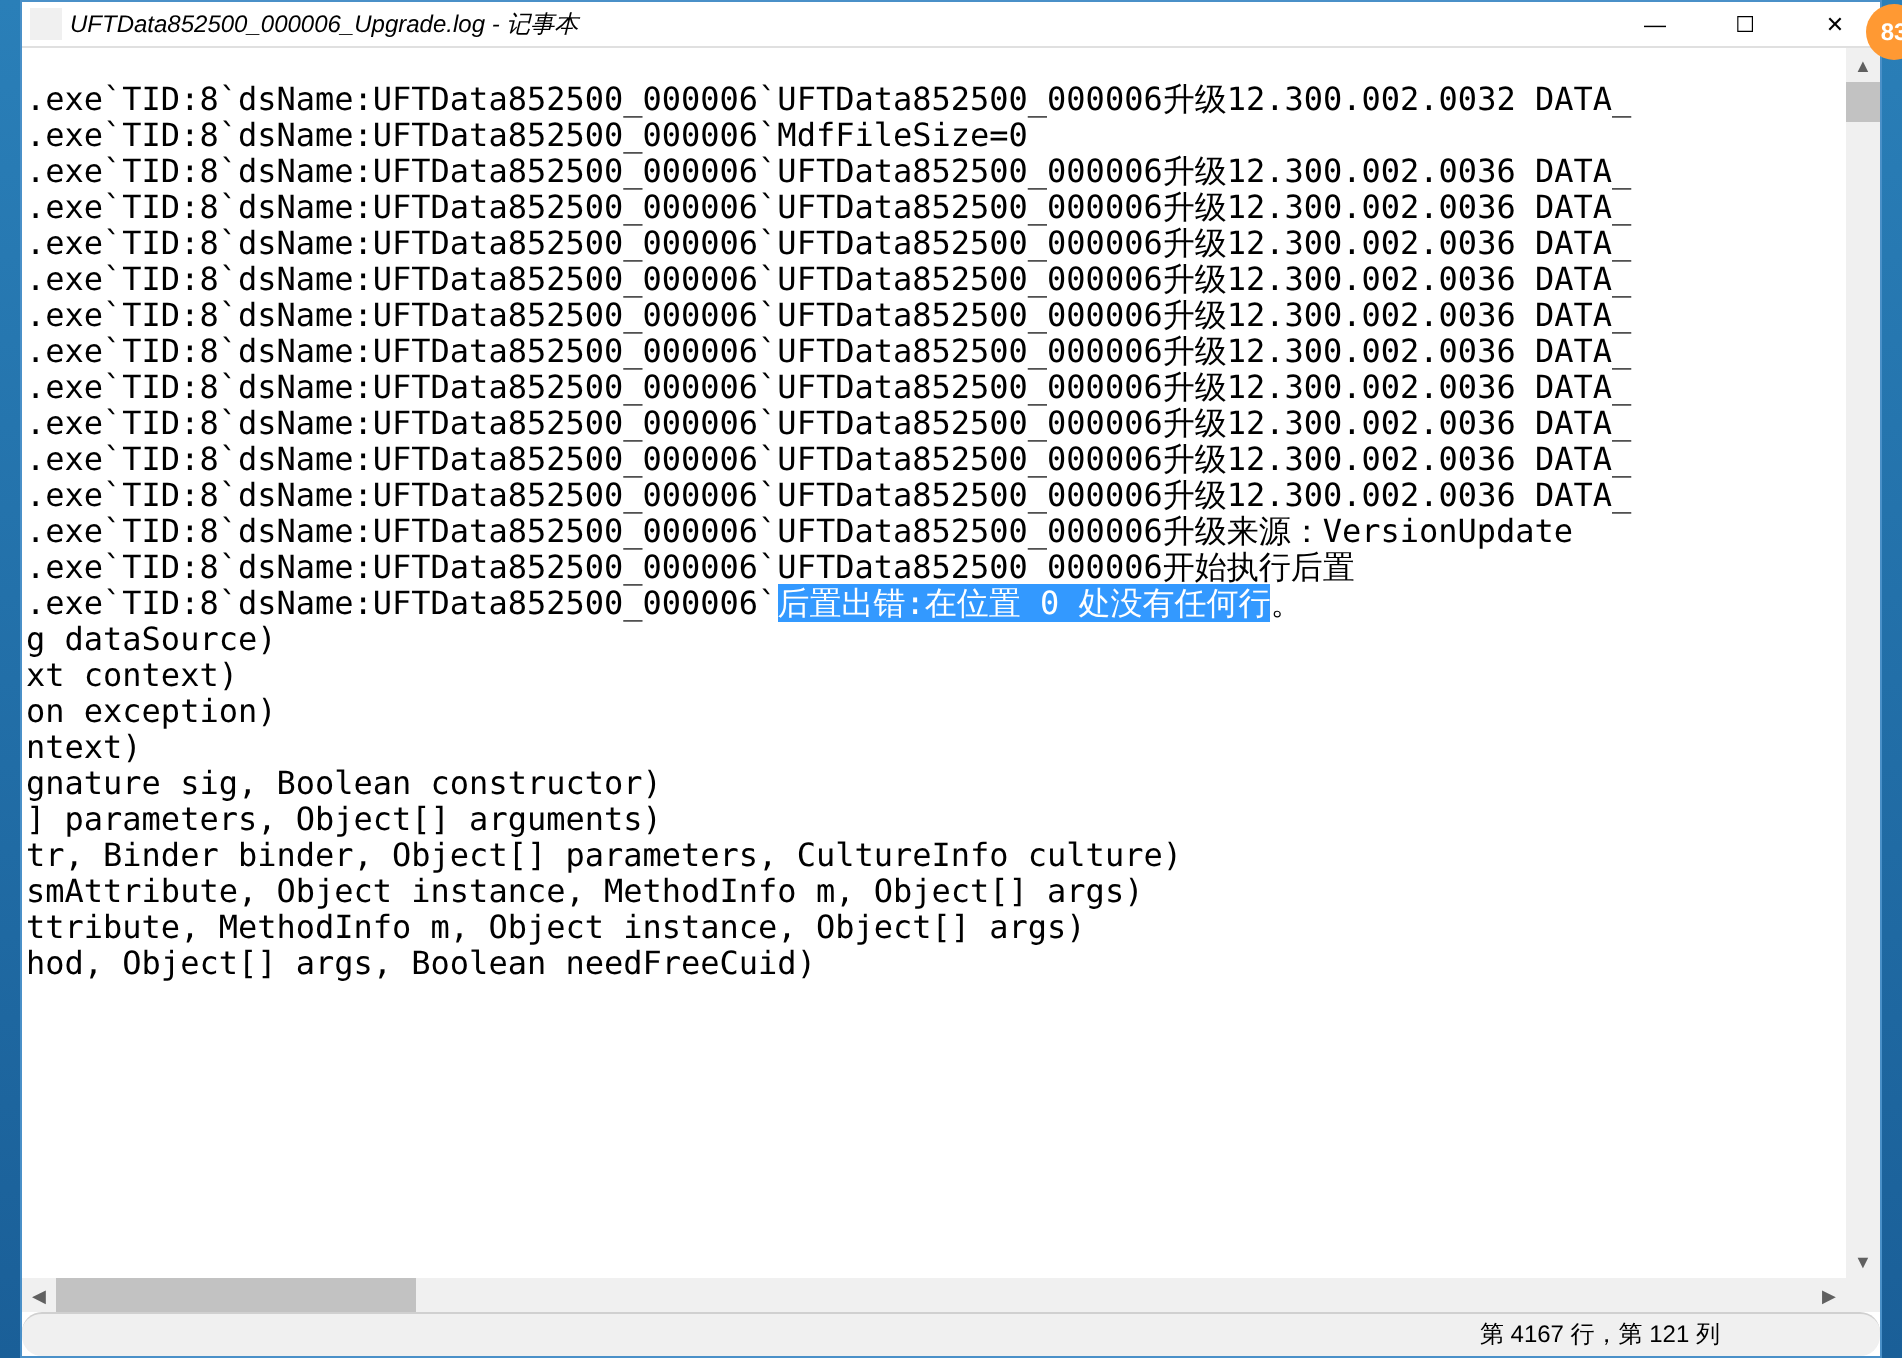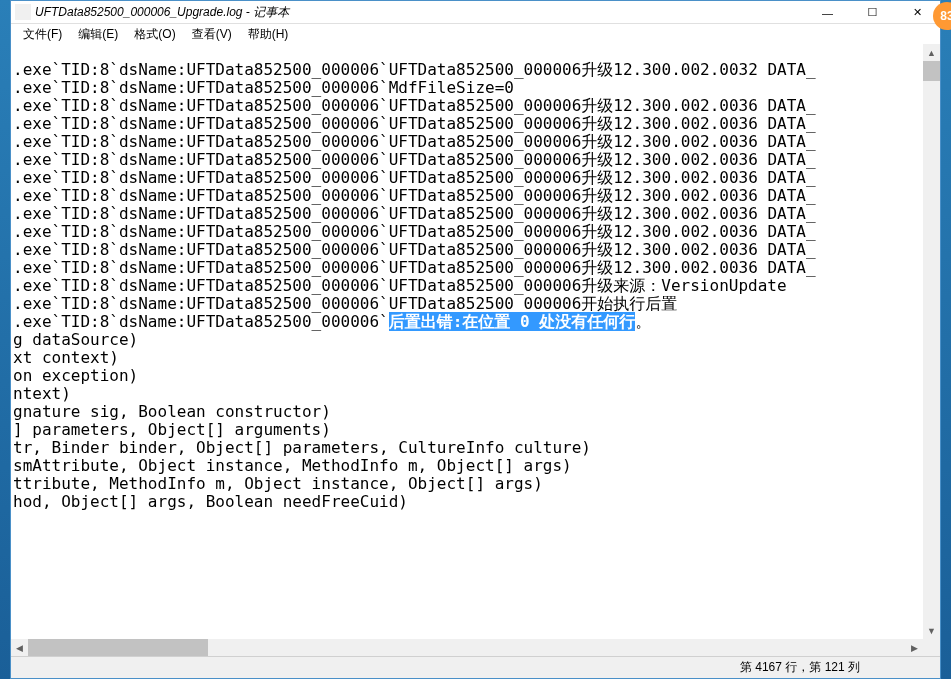--- a/index.html
+++ b/index.html
@@ -101,21 +101,20 @@
       color: #000;
       padding: 1px 2px;
       margin-top: 16px;
     }
     .log-line {
       white-space: pre;
     }
     .highlighted {
       background: #3399ff;
       color: #fff;
-      font-weight: bold;
     }
     .vscroll {
       position: absolute;
       right: 0;
       top: 0;
       width: 17px;
       height: calc(100% - 17px);
       background: #f0f0f0;
     }
     .vscroll-btn {
@@ -190,20 +189,21 @@
     .status-bar {
       height: 22px;
       background: #f0f0f0;
       border-top: 1px solid #d0d0d0;
       display: flex;
       align-items: center;
       justify-content: flex-end;
       padding-right: 80px;
       font-size: 12px;
       color: #000;
+      border-radius: 10px;
     }
     .badge {
       position: absolute;
       right: -10px;
       top: 2px;
       width: 28px;
       height: 28px;
       border-radius: 50%;
       background: #ff9933;
       color: #fff;
@@ -224,27 +224,20 @@
   <div class="title-bar">
     <span class="title-icon"></span>
     <span class="title-text">UFTData852500_000006_Upgrade.log - 记事本</span>
     <div class="window-controls">
       <div class="win-btn">—</div>
       <div class="win-btn">☐</div>
       <div class="win-btn close">✕</div>
     </div>
   </div>
 
-  <div class="menu-bar">
-    <span class="menu-item">文件(F)</span>
-    <span class="menu-item">编辑(E)</span>
-    <span class="menu-item">格式(O)</span>
-    <span class="menu-item">查看(V)</span>
-    <span class="menu-item">帮助(H)</span>
-  </div>
 
   <div class="content-area">
     <div class="text-content" id="text-content"><div class="log-line">.exe`TID:8`dsName:UFTData852500_000006`UFTData852500_000006升级12.300.002.0032 DATA_</div><div class="log-line">.exe`TID:8`dsName:UFTData852500_000006`MdfFileSize=0</div><div class="log-line">.exe`TID:8`dsName:UFTData852500_000006`UFTData852500_000006升级12.300.002.0036 DATA_</div><div class="log-line">.exe`TID:8`dsName:UFTData852500_000006`UFTData852500_000006升级12.300.002.0036 DATA_</div><div class="log-line">.exe`TID:8`dsName:UFTData852500_000006`UFTData852500_000006升级12.300.002.0036 DATA_</div><div class="log-line">.exe`TID:8`dsName:UFTData852500_000006`UFTData852500_000006升级12.300.002.0036 DATA_</div><div class="log-line">.exe`TID:8`dsName:UFTData852500_000006`UFTData852500_000006升级12.300.002.0036 DATA_</div><div class="log-line">.exe`TID:8`dsName:UFTData852500_000006`UFTData852500_000006升级12.300.002.0036 DATA_</div><div class="log-line">.exe`TID:8`dsName:UFTData852500_000006`UFTData852500_000006升级12.300.002.0036 DATA_</div><div class="log-line">.exe`TID:8`dsName:UFTData852500_000006`UFTData852500_000006升级12.300.002.0036 DATA_</div><div class="log-line">.exe`TID:8`dsName:UFTData852500_000006`UFTData852500_000006升级12.300.002.0036 DATA_</div><div class="log-line">.exe`TID:8`dsName:UFTData852500_000006`UFTData852500_000006升级12.300.002.0036 DATA_</div><div class="log-line">.exe`TID:8`dsName:UFTData852500_000006`UFTData852500_000006升级来源：VersionUpdate</div><div class="log-line">.exe`TID:8`dsName:UFTData852500_000006`UFTData852500_000006开始执行后置</div><div class="log-line">.exe`TID:8`dsName:UFTData852500_000006`<span class="highlighted">后置出错:在位置 0 处没有任何行</span>。</div><div class="log-line">g dataSource)</div><div class="log-line">xt context)</div><div class="log-line">on exception)</div><div class="log-line"></div><div class="log-line">ntext)</div><div class="log-line"></div><div class="log-line">gnature sig, Boolean constructor)</div><div class="log-line">] parameters, Object[] arguments)</div><div class="log-line">tr, Binder binder, Object[] parameters, CultureInfo culture)</div><div class="log-line">smAttribute, Object instance, MethodInfo m, Object[] args)</div><div class="log-line">ttribute, MethodInfo m, Object instance, Object[] args)</div><div class="log-line">hod, Object[] args, Boolean needFreeCuid)</div><div class="log-line"></div></div>
 
     <div class="vscroll">
       <div class="vscroll-btn top">▲</div>
       <div class="vscroll-thumb"></div>
       <div class="vscroll-btn bottom">▼</div>
     </div>
 

